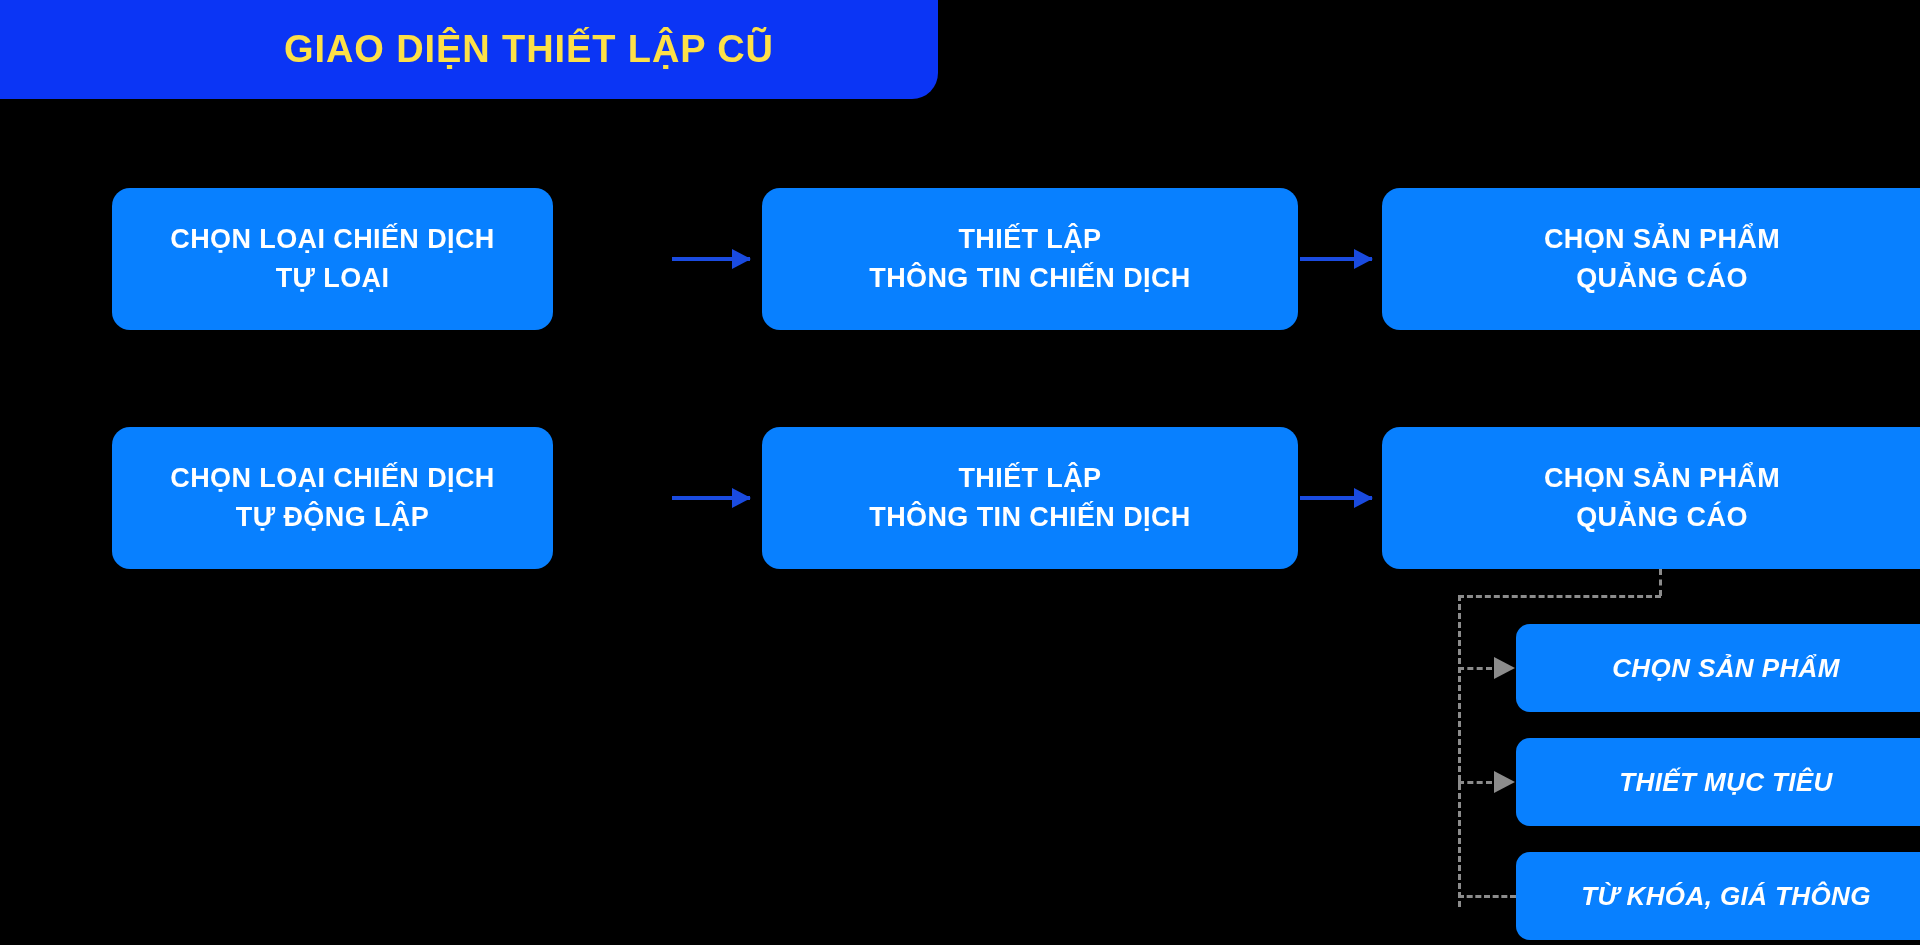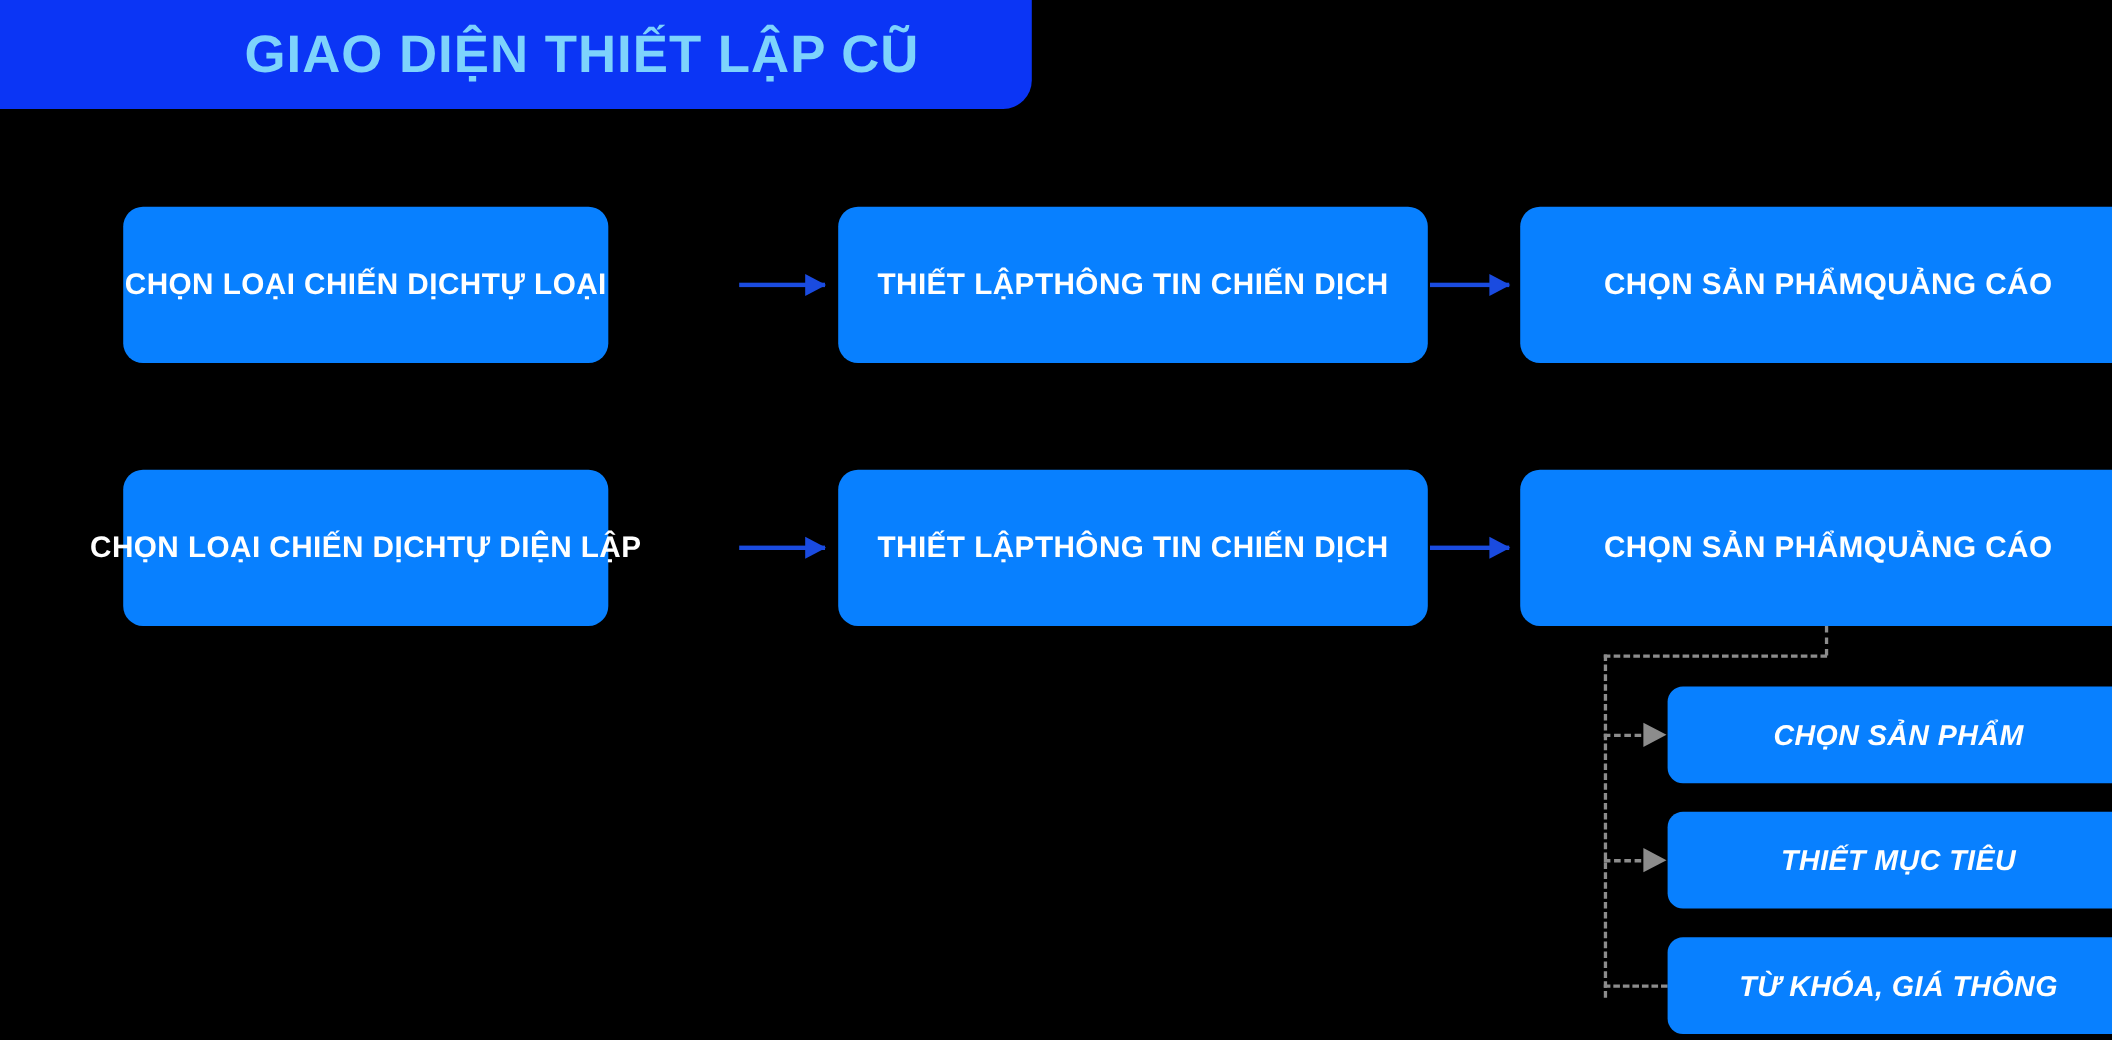--- a/index.html
+++ b/index.html
@@ -27,33 +27,34 @@
     height: 99px;
     background: #0B35F5;
     border-bottom-right-radius: 26px;
     display: flex;
     align-items: center;
     justify-content: center;
     box-sizing: border-box;
     padding-left: 120px;
   }
   .title-text {
-    color: #7dd3fc;
-    font-size: 48px;
+    color: #fde047;
+    font-size: 38px;
     font-weight: bold;
     letter-spacing: 0.9px;
     white-space: nowrap;
   }
 
   
   .node {
     position: absolute;
     background: #0880FF;
     border-radius: 18px;
     display: flex;
+    flex-direction: column;
     align-items: center;
     justify-content: center;
     color: #FFFFFF;
     font-weight: bold;
     font-size: 27px;
     line-height: 1.45;
     text-align: center;
     letter-spacing: 0.4px;
     box-sizing: border-box;
   }
@@ -165,21 +166,21 @@
 
   <div class="arrow-solid" id="arrow-r1-b"></div>
 
   <div class="node" id="node-auto-product">
     <span class="ln">CHỌN SẢN PHẨM</span>
     <span class="ln">QUẢNG CÁO</span>
   </div>
 
   <div class="node" id="node-manual-type">
     <span class="ln">CHỌN LOẠI CHIẾN DỊCH</span>
-    <span class="ln">TỰ DIỆN LẬP</span>
+    <span class="ln">TỰ ĐỘNG LẬP</span>
   </div>
 
   <div class="arrow-solid" id="arrow-r2-a"></div>
 
   <div class="node" id="node-manual-info">
     <span class="ln">THIẾT LẬP</span>
     <span class="ln">THÔNG TIN CHIẾN DỊCH</span>
   </div>
 
   <div class="arrow-solid" id="arrow-r2-b"></div>

